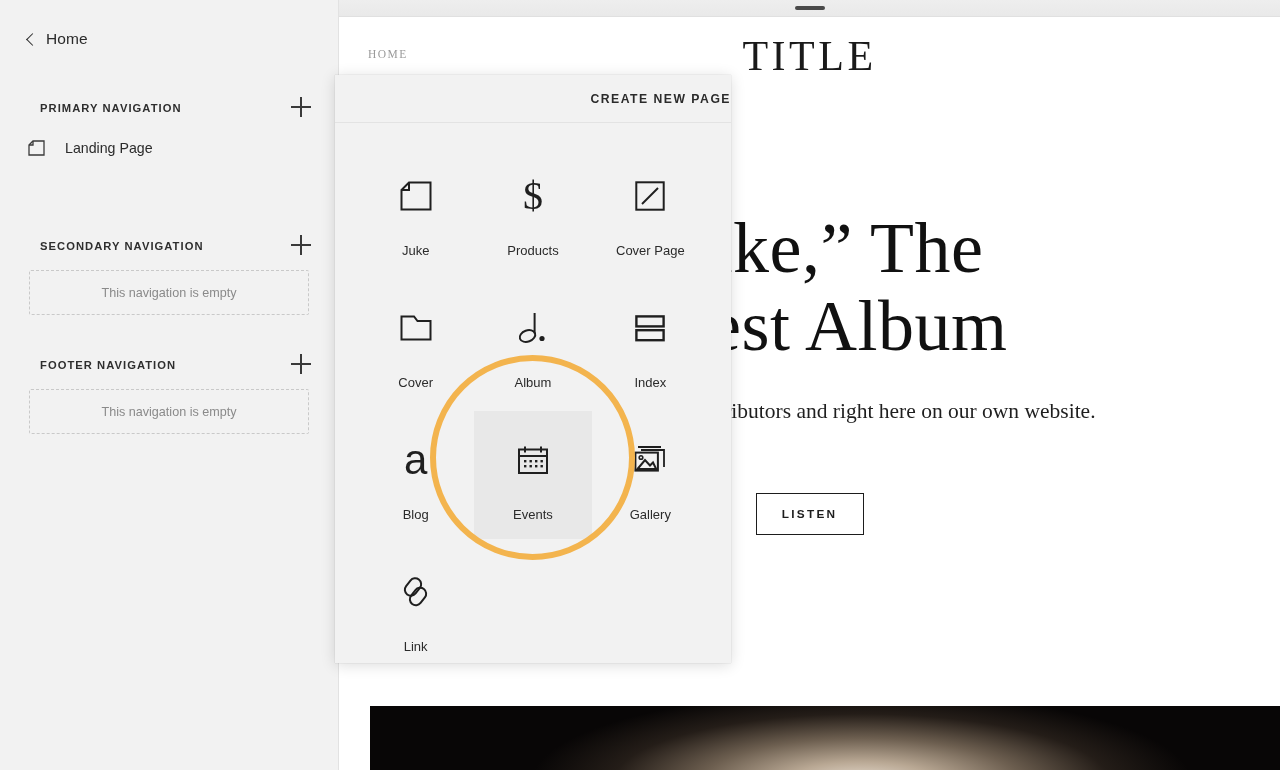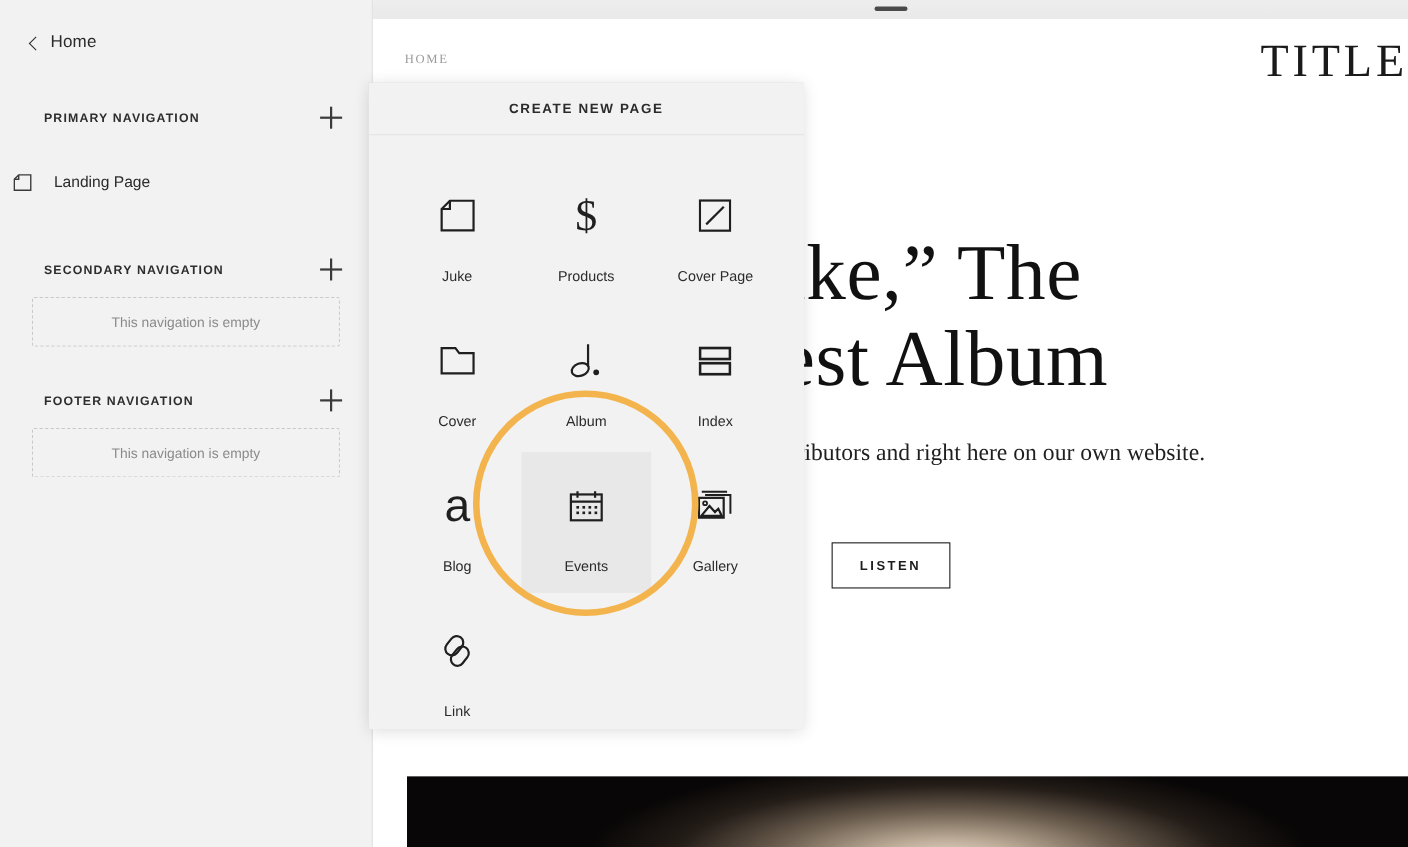--- a/index.html
+++ b/index.html
@@ -81,23 +81,23 @@
   .plus-btn::before, .plus-btn::after {
     content: "";
     position: absolute;
     background: #3a3a3a;
   }
   .plus-btn::before { left: 11px; top: 2px; width: 1.8px; height: 20px; }
   .plus-btn::after  { top: 11px; left: 2px; height: 1.8px; width: 20px; }
 
   .page-row {
     display: flex;
-    align-items: flex-end;
+    align-items: flex-start;
     gap: 20px;
-    padding: 0 12px;
+    padding: 0 28px;
     height: 34px;
     margin-top: 21px;
     cursor: pointer;
   }
   .page-icon-sm { width: 17px; height: 16px; flex: none; }
   .page-row-label {
     font-size: 14.2px;
     color: #2b2b2b;
   }
 
@@ -149,21 +149,21 @@
     letter-spacing: 1.5px;
     color: #9a9a9a;
     font-family: "Liberation Serif", serif;
     cursor: pointer;
   }
 
   .site-title {
     position: absolute;
     top: 32px;
     left: 0; right: 0;
-    text-align: right;
+    text-align: center;
     font-family: "Liberation Serif", serif;
     font-size: 42px;
     letter-spacing: 3.5px;
     color: #1a1a1a;
   }
 
   .hero-heading {
     position: absolute;
     left: 0; right: 0;
     top: 210px;
@@ -223,21 +223,21 @@
     width: 396px; height: 588px;
     background: #f2f2f2;
     box-shadow: 0 2px 14px rgba(0,0,0,.14), 0 0 1px rgba(0,0,0,.22);
     z-index: 10;
   }
   .cnp-header {
     height: 48px;
     border-bottom: 1px solid #e3e3e3;
     display: flex;
     align-items: center;
-    justify-content: center;
+    justify-content: flex-end;
   }
   .cnp-header-title {
     font-size: 12.2px;
     font-weight: 600;
     letter-spacing: 1.5px;
     color: #2b2b2b;
     text-transform: uppercase;
   }
 
   .cnp-grid {

